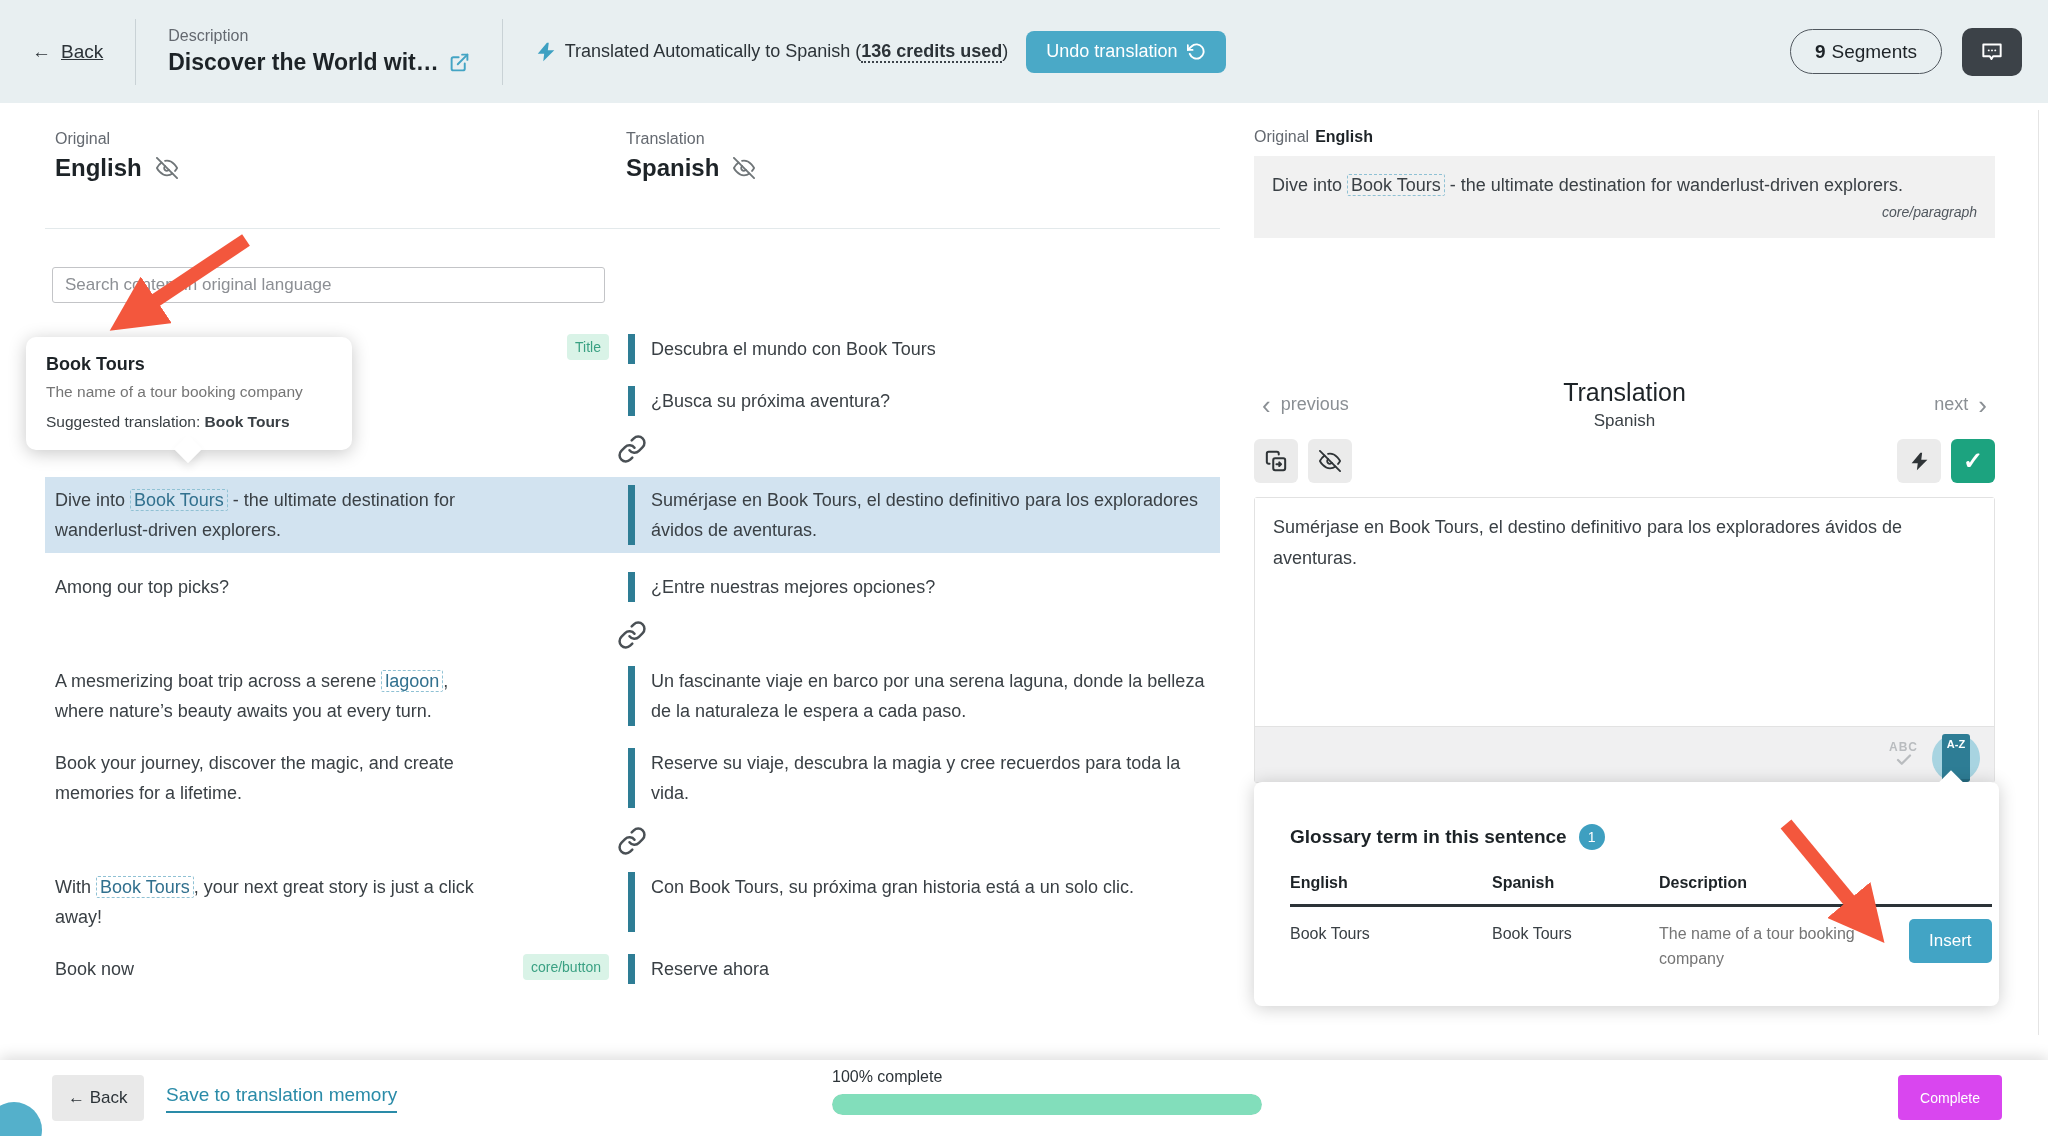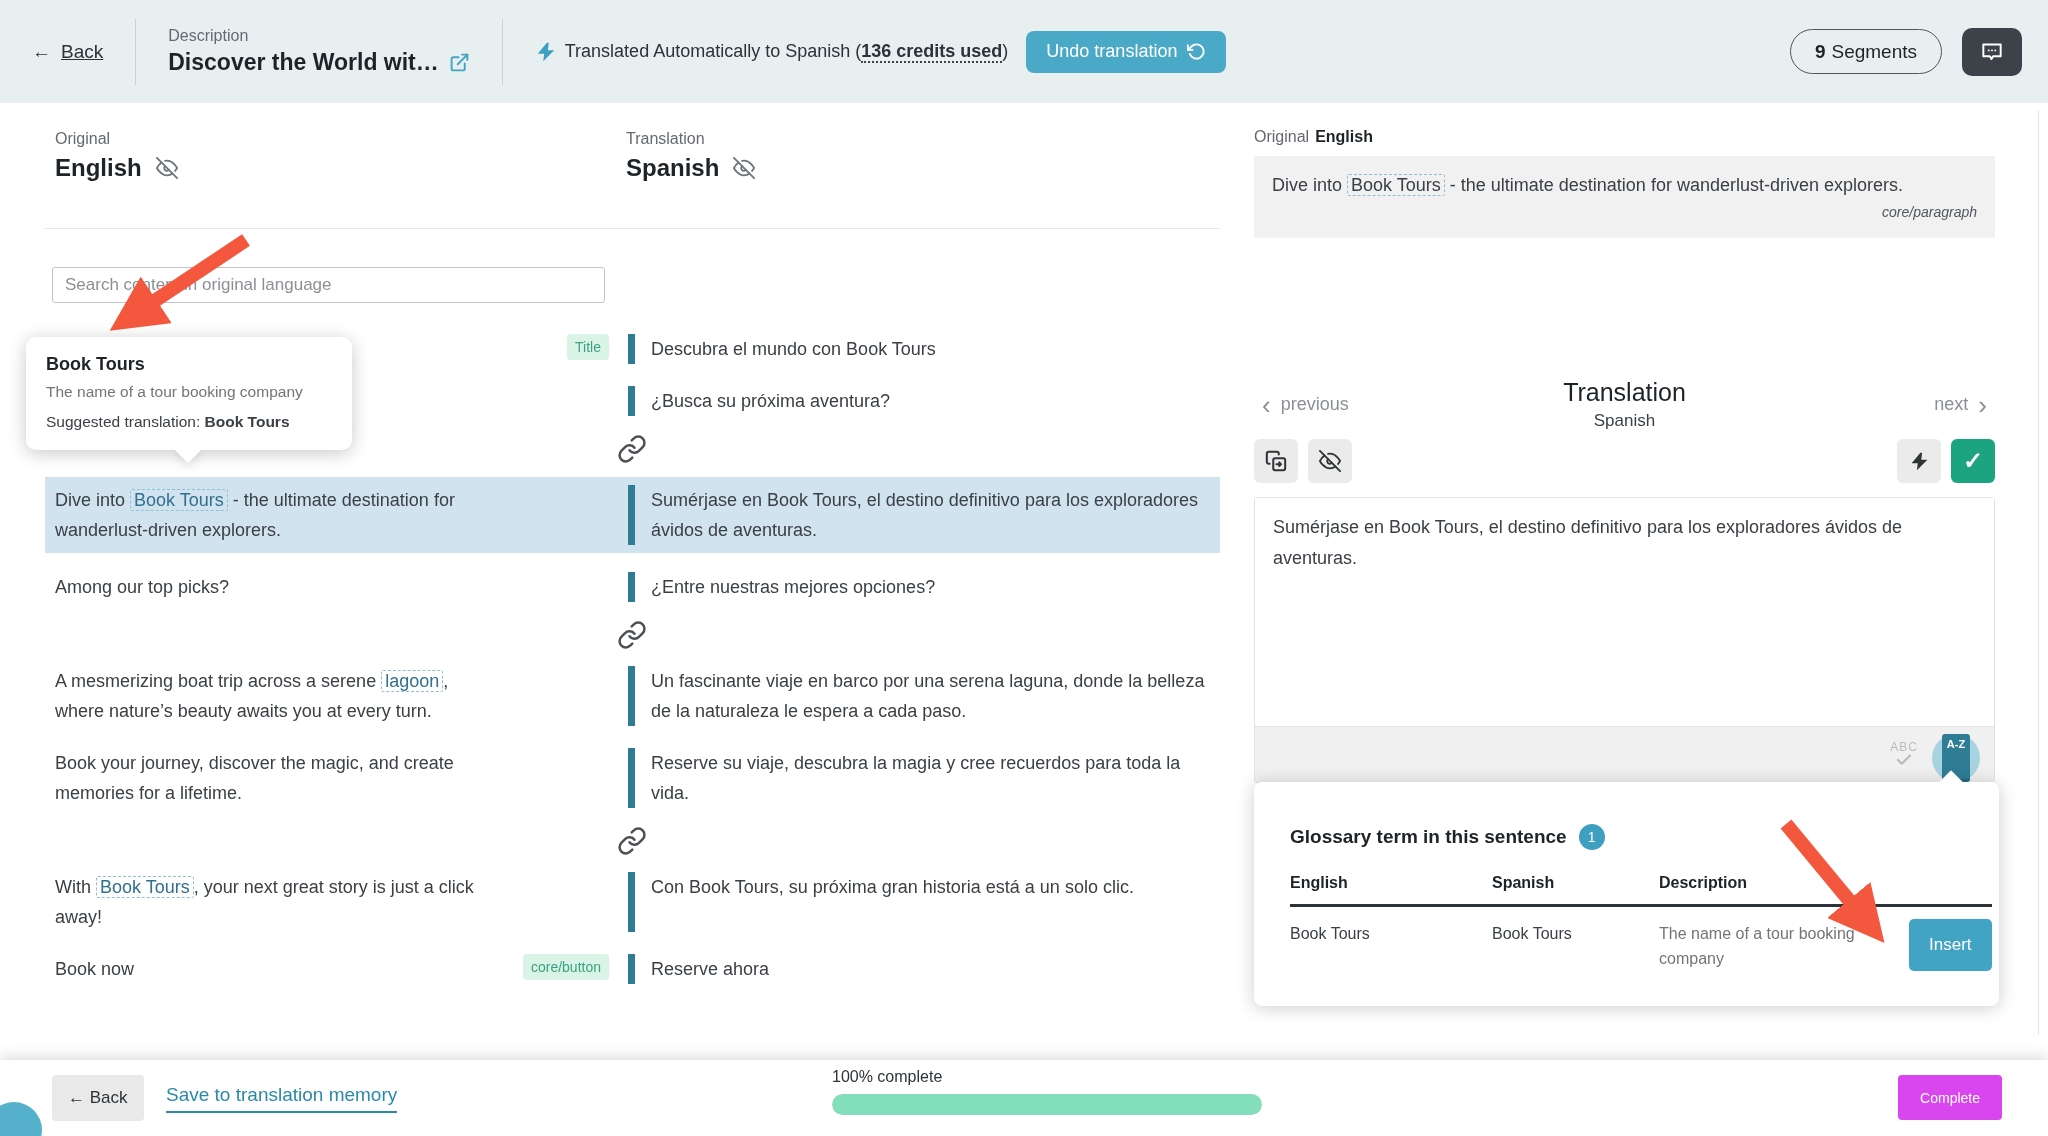--- a/index.html
+++ b/index.html
@@ -68,34 +68,34 @@
 
   .rp-toolbar { position:absolute; left:1254px; top:439px; width:741px; display:flex; gap:10px; }
   .tool-btn { width:44px; height:44px; background:#ebebeb; border:none; border-radius:6px; display:flex; align-items:center; justify-content:center; cursor:pointer; }
   .tool-btn.green { background:#1ca37f; }
   .tool-btn.green .chk { color:#fff; font-size:24px; font-weight:bold; }
   .rp-toolbar .spacer { flex:1; }
 
   .editor { position:absolute; left:1254px; top:497px; width:741px; border:1px solid #e2e2e2; border-radius:3px; }
   .editor-text { height:228px; background:#fff; padding:14px 18px; font-size:18px; line-height:31px; color:#3a4045; }
   .editor-foot { height:56px; background:#f0f0f1; border-top:1px solid #e2e2e2; display:flex; align-items:center; justify-content:flex-end; padding-right:14px; gap:14px; position:relative; }
-  .abc-check { display:flex; flex-direction:column; align-items:center; color:#b9bcbf; font-size:12px; font-weight:normal; letter-spacing:1px; line-height:11px; }
+  .abc-check { display:flex; flex-direction:column; align-items:center; color:#b9bcbf; font-size:12px; font-weight:bold; letter-spacing:1px; line-height:11px; }
   .az-circle { width:48px; height:48px; border-radius:50%; background:#a8d4e1; display:flex; justify-content:center; margin-bottom:-6px; cursor:pointer; }
   .az-book { background:#2e7d95; color:#fff; font-size:11px; font-weight:bold; padding:4px 5px 2px 5px; border-radius:3px; border-bottom:3px solid #mistake; border-bottom:3px solid #256b80; }
 
   .glossary-card { position:absolute; left:1254px; top:782px; width:745px; height:224px; background:#fff; border-radius:8px; box-shadow:0 2px 18px rgba(0,0,0,0.2); padding:42px 36px 0 36px; z-index:5; }
   .glossary-card .notch { position:absolute; top:-8px; left:688px; width:18px; height:18px; background:#fff; transform:rotate(45deg); }
   .gc-title-row { display:flex; align-items:center; gap:12px; margin-bottom:24px; }
   .gc-title { font-size:19px; font-weight:bold; color:#1d2327; }
   .gc-count { width:26px; height:26px; border-radius:50%; background:#3e9fc0; color:#fff; font-size:14px; display:flex; align-items:center; justify-content:center; }
   .gc-table { display:grid; grid-template-columns:202px 167px 250px 1fr; }
   .gc-th { font-size:16px; font-weight:bold; color:#1d2327; padding-bottom:12px; border-bottom:3px solid #2c3338; }
   .gc-td { font-size:16px; color:#3a4045; padding-top:14px; line-height:25px; }
   .gc-td.desc { color:#757575; }
-  .gc-insert { justify-self:end; margin-top:12px; height:52px; padding:0 20px; background:#42a4c5; color:#fff; border:none; border-radius:5px; font-size:17px; font-family:inherit; cursor:pointer; }
+  .gc-insert { justify-self:end; margin-top:12px; height:44px; padding:0 20px; background:#42a4c5; color:#fff; border:none; border-radius:5px; font-size:17px; font-family:inherit; cursor:pointer; }
 
   .rp-right-line { position:absolute; left:2038px; top:110px; width:1px; height:925px; background:#e4e4e4; }
 
   
   .footer { position:absolute; left:0; bottom:0; width:2048px; height:76px; background:#fff; box-shadow:0 -3px 14px rgba(0,0,0,0.14); z-index:10; }
   .foot-back { position:absolute; left:52px; top:15px; height:46px; padding:0 16px; background:#e9e9e9; border:none; border-radius:4px; font-size:17px; font-family:inherit; color:#2c3338; cursor:pointer; }
   .foot-save { position:absolute; left:166px; top:24px; font-size:19px; color:#2a8ba8; border-bottom:2px solid #2a8ba8; padding-bottom:5px; cursor:pointer; }
   .progress-wrap { position:absolute; left:832px; top:8px; }
   .progress-label { font-size:16px; color:#2c3338; margin-bottom:8px; }
   .progress-track { width:430px; height:21px; border-radius:11px; background:#e8e8e8; overflow:hidden; }

